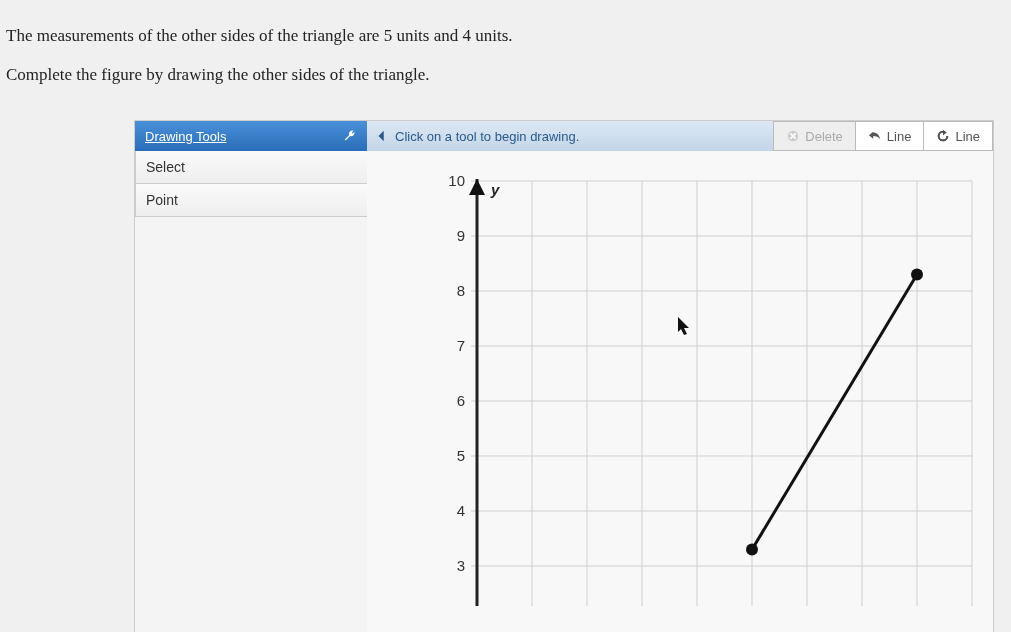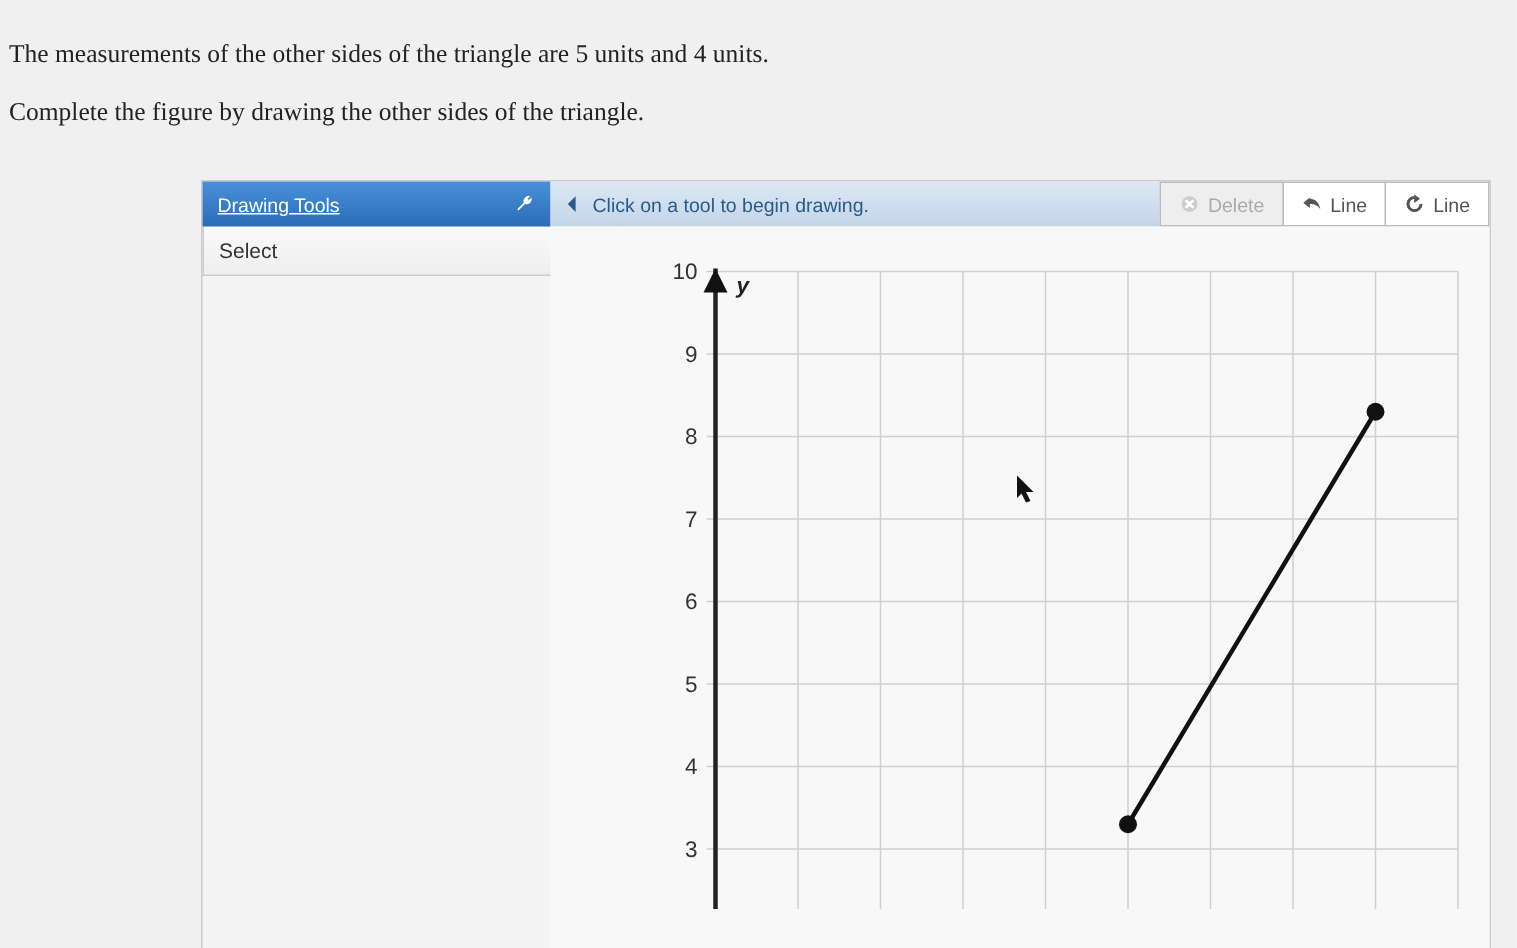--- a/index.html
+++ b/index.html
@@ -148,20 +148,28 @@
       </div>
     </div>
   </div>
 
   <div class="sidebar">
     <div class="tool-item">
       <span>Select</span>
       <span class="ico">
         <svg viewBox="0 0 16 16">
             <path fill="#666" d="M2 2l3 10 2-4 4-2z"></path>
+          </svg>
+      </span>
+    </div>
+    <div class="tool-item">
+      <span>Point</span>
+      <span class="ico">
+        <svg viewBox="0 0 16 16">
+            <circle cx="8" cy="8" r="3" fill="#4a80c0"></circle>
           </svg>
       </span>
     </div>
   </div>
 
   <div class="canvas-area">
     <svg id="grid-svg" width="560" height="460">
         <line x1="40" y1="10" x2="40" y2="435" stroke="#cfcfcf" stroke-width="1"></line>
         <line x1="95" y1="10" x2="95" y2="435" stroke="#cfcfcf" stroke-width="1"></line>
         <line x1="150" y1="10" x2="150" y2="435" stroke="#cfcfcf" stroke-width="1"></line>

